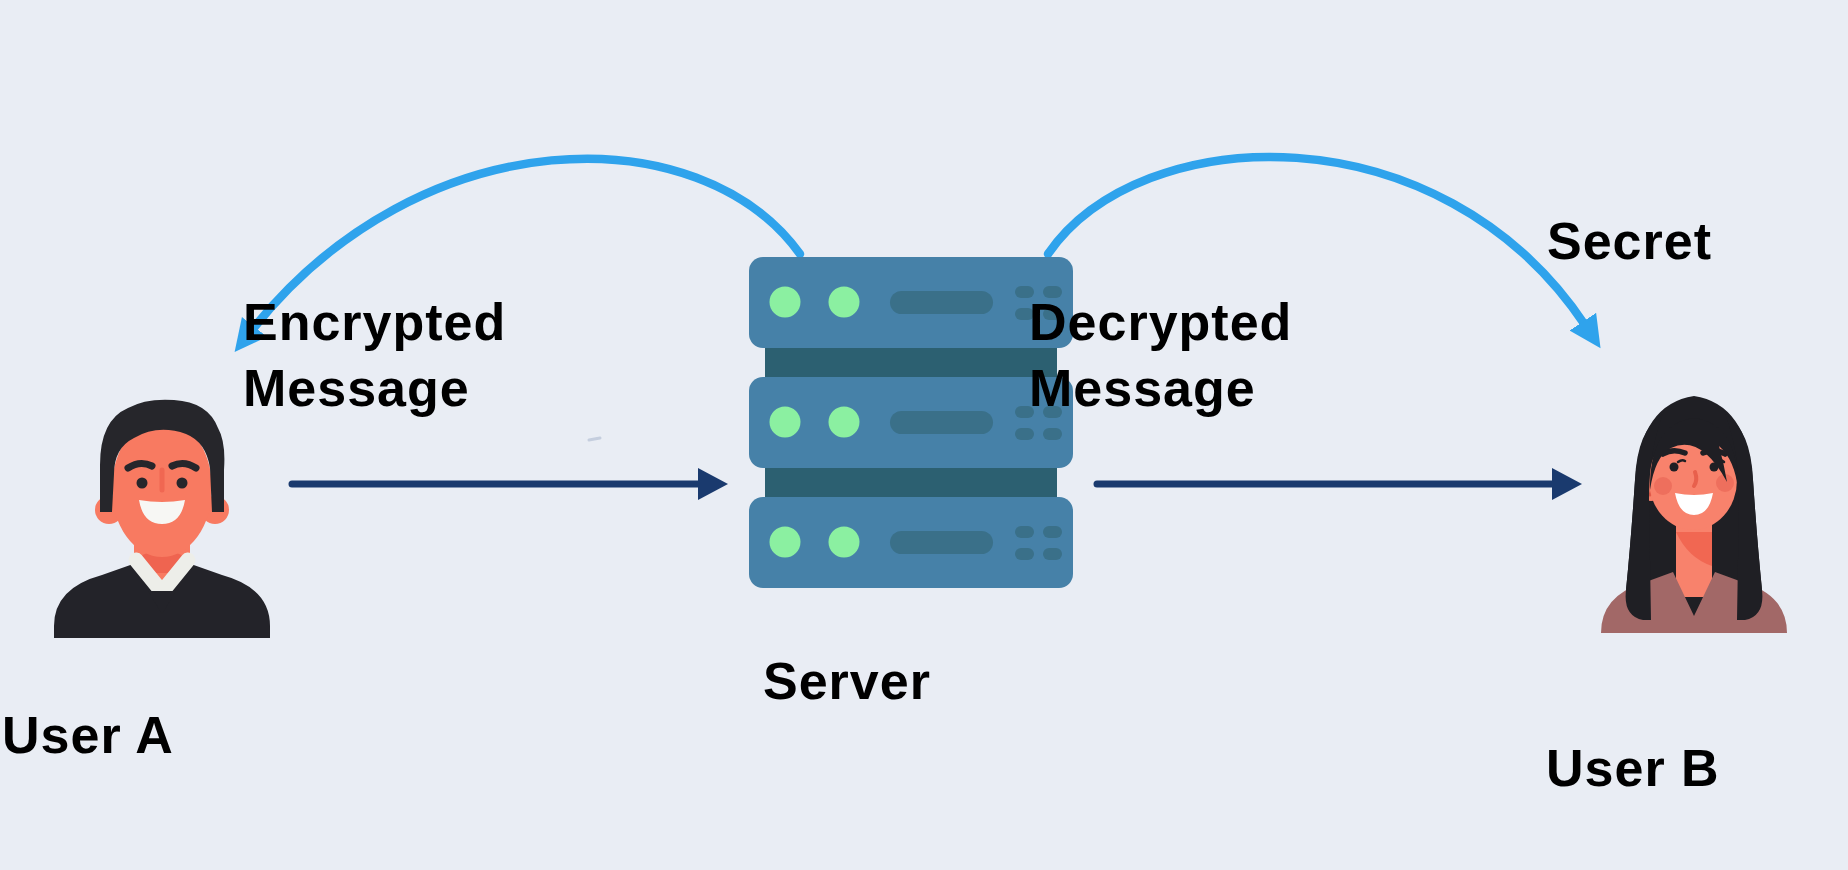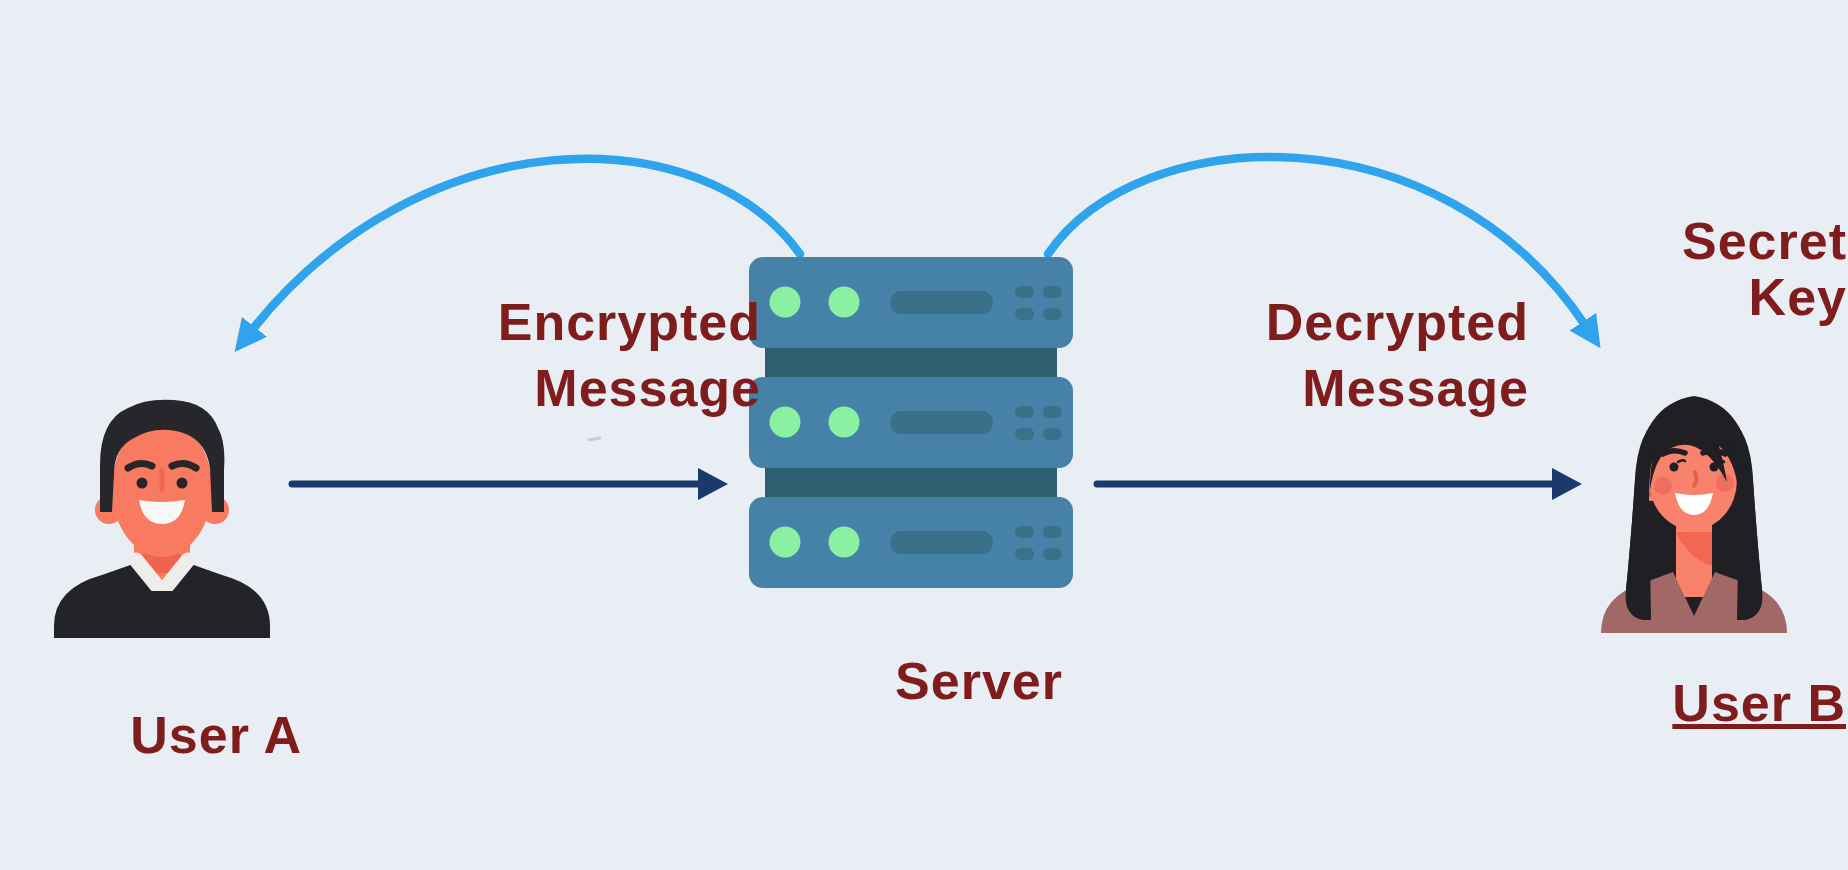--- a/index.html
+++ b/index.html
@@ -1,20 +1,20 @@
 <!DOCTYPE html>
 <html><head>
 <meta charset="utf-8">
 <style>
   html,body{margin:0;padding:0;background:#e9edf4;}
   body{width:1848px;height:870px;overflow:hidden;font-family:"Liberation Sans",sans-serif;}
   .canvas{position:relative;width:1848px;height:870px;background:#e9edf4;}
   .layer{position:absolute;left:0;top:0;}
   .icon{position:absolute;}
-  .label{position:absolute;text-align:right;font-weight:700;color:#7f1d1d;letter-spacing:1px;}
+  .label{position:absolute;text-align:left;font-weight:700;color:#000000;letter-spacing:1px;}
   .label .line{display:block;}
   .msg{font-size:52px;line-height:66px;}
   .secret{font-size:52px;line-height:56px;}
   .name{font-size:52px;line-height:56px;margin-top:48px;}
 </style>
 </head>
 <body>
 
 <div class="canvas">
 
@@ -109,34 +109,33 @@
     <circle cx="70" cy="96" r="9" fill="#ee6f5d"></circle>
     <circle cx="132" cy="93" r="9" fill="#ee6f5d"></circle>
     <path d="M 102 82 Q 105 90 101 96" fill="none" stroke="#e8604c" stroke-width="4" stroke-linecap="round"></path>
     <path d="M 82 103 Q 101 107 120 103 Q 116 125 101 125 Q 86 125 82 103 Z" fill="#ffffff"></path>
     <path d="M 8 243 Q 8 206 50 193 L 80 182 L 101 226 L 122 182 L 152 193 Q 194 206 194 243 Z" fill="#a26867"></path>
     <path d="M 33 200 Q 38 150 42 90 Q 44 40 70 24 Q 56 60 56 110 L 58 230 L 50 230 Q 30 226 33 200 Z" fill="#1f1f24"></path>
     <path d="M 169 200 Q 164 150 160 90 Q 158 40 132 24 Q 146 60 146 110 L 144 230 L 152 230 Q 172 226 169 200 Z" fill="#1f1f24"></path>
     <path d="M 57 100 Q 56 34 101 28 Q 146 34 145 100 Q 142 70 126 56 Q 131 74 134 92 Q 108 44 78 58 Q 62 66 57 100 Z" fill="#1f1f24"></path>
   </svg>
 
-  <div class="label msg" style="left:261px;top:289px;width:500px;">
+  <div class="label msg" style="left:243px;top:289px;width:500px;">
     <span class="line">Encrypted</span>
     <span class="line">Message</span>
   </div>
 
   <div class="label msg" style="left:1029px;top:289px;width:500px;">
     <span class="line">Decrypted</span>
     <span class="line">Message</span>
   </div>
 
   <div class="label secret" style="left:1547px;top:213px;width:300px;">
     <span class="line">Secret</span>
-    <span class="line">Key</span>
   </div>
 
   <div class="label name" style="left:763px;top:605px;width:300px;">Server</div>
 
   <div class="label name" style="left:2px;top:659px;width:300px;">User A</div>
 
-  <div class="label name" style="left:1546px;top:627px;width:300px;text-decoration:underline;">User B</div>
+  <div class="label name" style="left:1546px;top:692px;width:300px;">User B</div>
 
 </div>
 
 </body></html>

